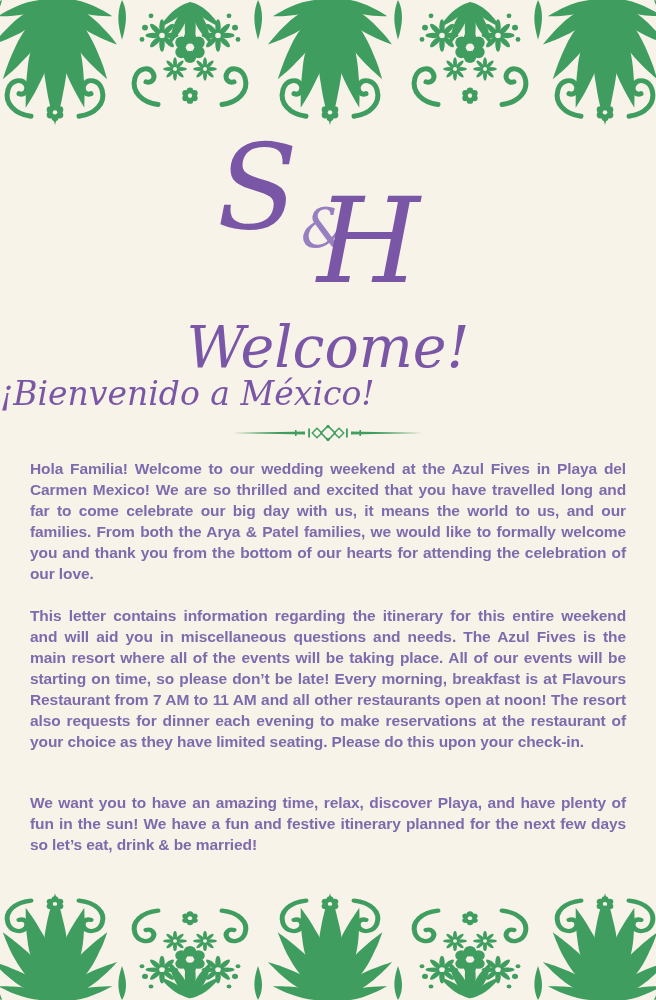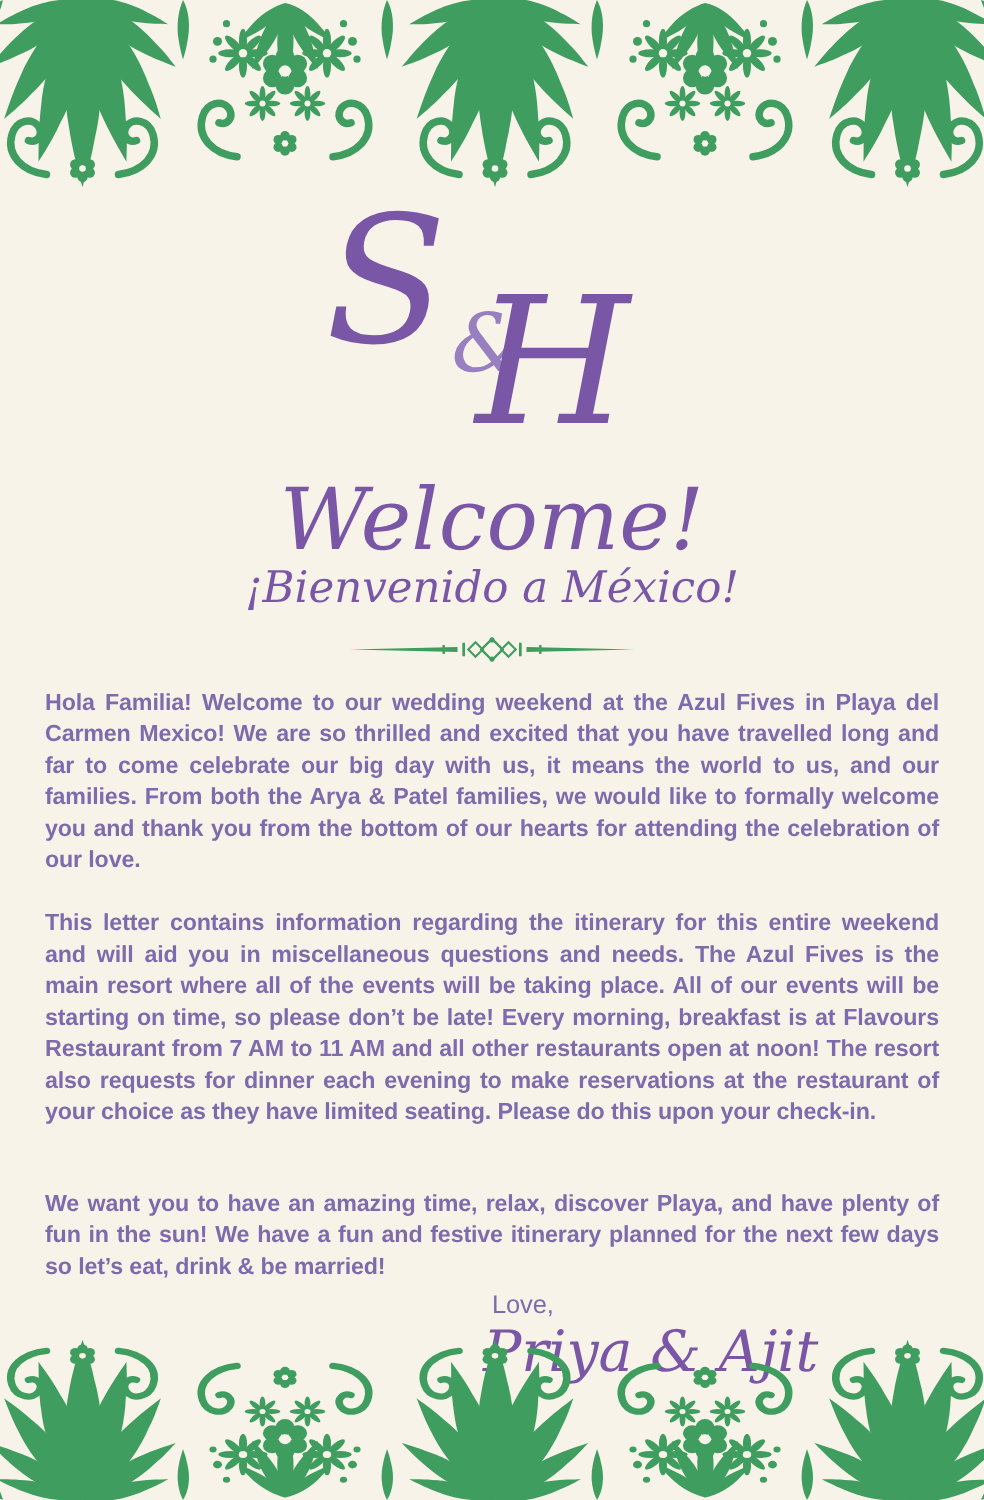--- a/index.html
+++ b/index.html
@@ -37,24 +37,24 @@
     font-family: "DejaVu Serif", serif;
     font-style: italic;
     font-size: 57px;
     line-height: 1.1;
     color: #7A57A6;
     font-weight: normal;
   }
   .bienvenido {
     position: absolute;
     top: 374px; left: 0; right: 0;
-    text-align: center;
-    font-family: "DejaVu Serif", serif;
-    font-style: italic;
-    font-size: 29px;
+    text-align: left;
+    font-family: "DejaVu Serif", serif;
+    font-style: italic;
+    font-size: 33px;
     color: #7A57A6;
     font-weight: normal;
   }
   .divider {
     position: absolute;
     top: 424px; left: 50%;
     margin-left: -95px;
   }
   .letter {
     position: absolute;
@@ -189,23 +189,19 @@
       <rect x="113" y="4.5" width="1.8" height="9"></rect>
       <rect x="62" y="6" width="1.6" height="6"></rect>
       <rect x="126.4" y="6" width="1.6" height="6"></rect>
     </g>
   </svg>
 
   <div class="letter">
     <p>Hola Familia! Welcome to our wedding weekend at the Azul Fives in Playa del Carmen Mexico! We are so thrilled and excited that you have travelled long and far to come celebrate our big day with us, it means the world to us, and our families. From both the Arya &amp; Patel families, we would like to formally welcome you and thank you from the bottom of our hearts for attending the celebration of our love.</p>
     <p>This letter contains information regarding the itinerary for this entire weekend and will aid you in miscellaneous questions and needs. The Azul Fives is the main resort where all of the events will be taking place. All of our events will be starting on time, so please don’t be late! Every morning, breakfast is at Flavours Restaurant from 7 AM to 11 AM and all other restaurants open at noon! The resort also requests for dinner each evening to make reservations at the restaurant of your choice as they have limited seating. Please do this upon your check-in.</p>
     <p>We want you to have an amazing time, relax, discover Playa, and have plenty of fun in the sun! We have a fun and festive itinerary planned for the next few days so let’s eat, drink &amp; be married!</p>
-    <div class="signature">
-      <div class="sig-closing">Love,</div>
-      <div class="sig-names">Priya &amp; Ajit</div>
-    </div>
   </div>
 
   <svg class="band band-bottom" width="656" height="118" preserveAspectRatio="none">
     <use href="#band" width="656" height="118"></use>
   </svg>
 
 </div>
 
 </body></html>

